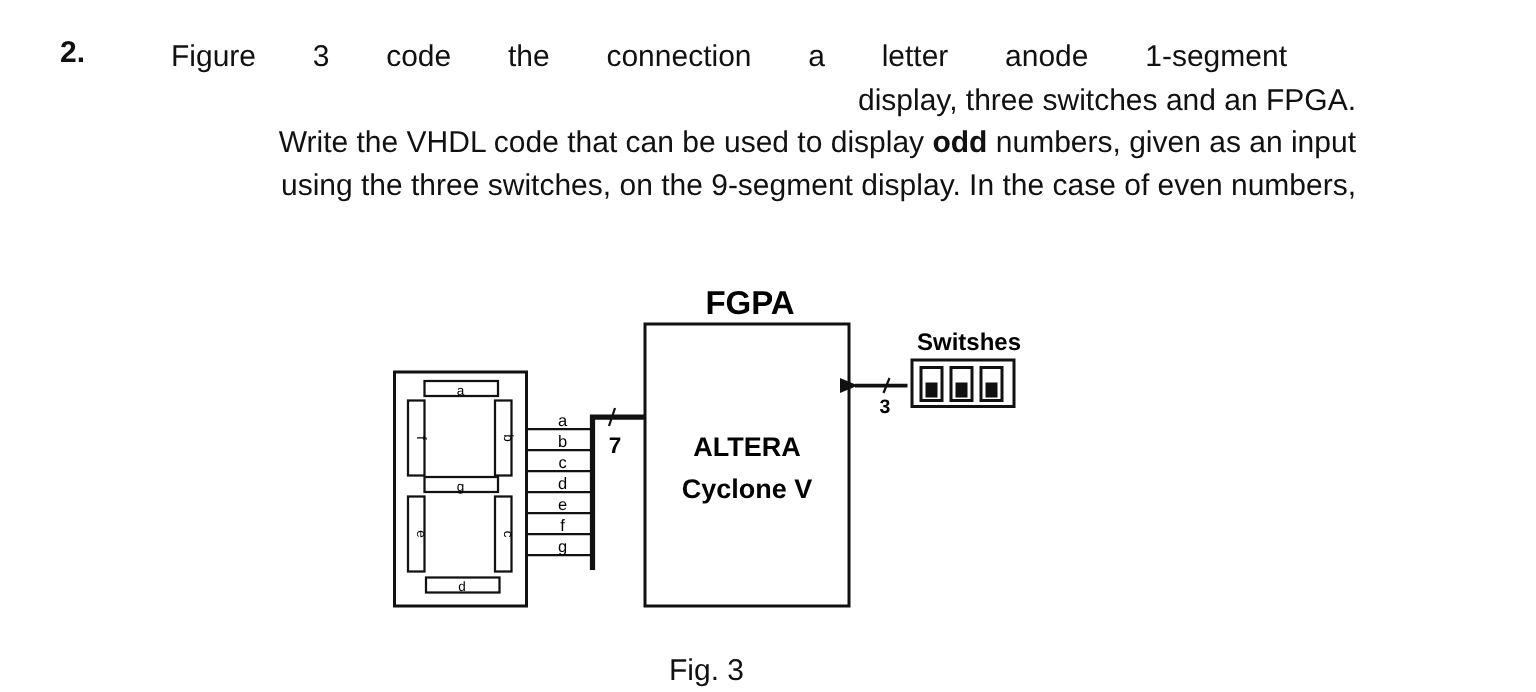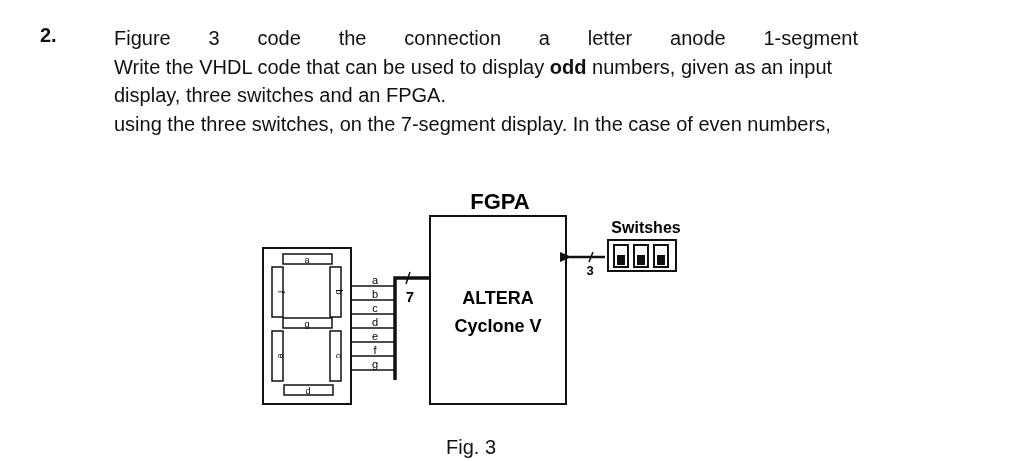--- a/index.html
+++ b/index.html
@@ -1,18 +1,18 @@
 <!DOCTYPE html>
 <html><head>
   <meta charset="utf-8">
   <style>
     html, body { margin: 0; padding: 0; background: #ffffff; }
     body { width: 1024px; height: 461px; position: relative; overflow: hidden; font-family: "Liberation Sans", sans-serif; color: #111; }
     .qnum { position: absolute; left: 40px; top: 24px; font-weight: bold; font-size: 20px; }
-    .qtext { position: absolute; left: 114px; top: 24px; width: 790px; font-size: 20px; line-height: 28.5px; }
+    .qtext { position: absolute; left: 114px; top: 24px; width: 790px; font-size: 20px; line-height: 28.5px; text-align: right; }
     .line { white-space: nowrap; display: block; }
     .line.justify { display: flex; justify-content: space-between; width: 744px; }
     .fig { position: absolute; left: 0; top: 0; }
     .fig text { font-family: "Liberation Sans", sans-serif; }
     .caption { position: absolute; left: 446px; top: 436px; font-size: 20px; }
   </style>
 </head>
 <body>
 
 <div class="qnum">2.</div>
@@ -22,23 +22,23 @@
     <span>Figure</span>
     <span>3</span>
     <span>code</span>
     <span>the</span>
     <span>connection</span>
     <span>a</span>
     <span>letter</span>
     <span>anode</span>
     <span>1-segment</span>
   </span>
+  <span class="line">display, three switches and an FPGA.</span>
   <span class="line"><span>Write the VHDL code that can be used to display </span><b>odd</b><span> numbers, given as an input</span></span>
-  <span class="line">display, three switches and an FPGA.</span>
-  <span class="line">using the three switches, on the 7-segment display. In the case of even numbers,</span>
+  <span class="line">using the three switches, on the 9-segment display. In the case of even numbers,</span>
 </div>
 
 <svg class="fig" width="1024" height="461">
   <defs>
     <marker id="arrowhead" markerWidth="12" markerHeight="10" refX="2" refY="5" orient="auto" markerUnits="userSpaceOnUse">
       <path d="M12,0 L0,5 L12,10 Z" fill="#111"></path>
     </marker>
   </defs>
 
   <g>

